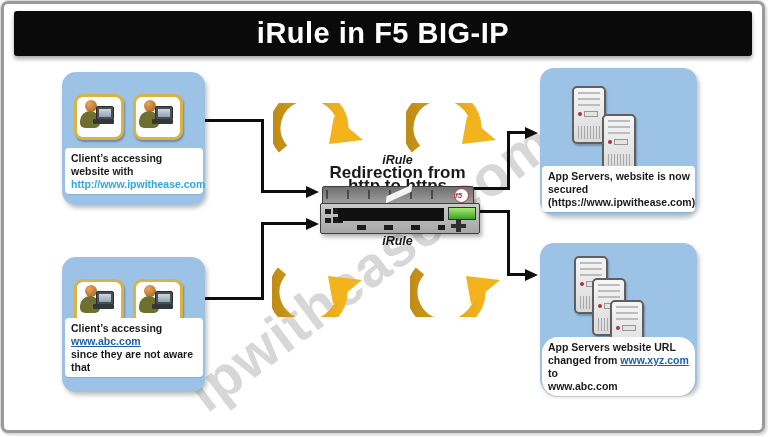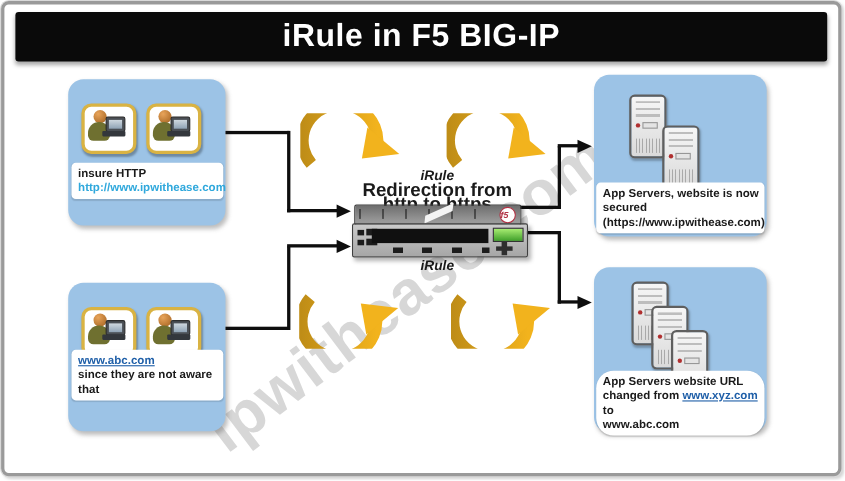--- a/index.html
+++ b/index.html
@@ -99,21 +99,21 @@
   </div>
   <div class="abs tile" style="left:133px;top:94px;">
     <div class="head"></div>
     <div class="pbody"></div>
     <div class="lap">
         <div class="lapscr"></div>
       </div>
     <div class="lapbase"></div>
   </div>
   <div class="abs band" style="left:65px;top:148px;width:128px;">
-    <div>insure HTTP</div>
+    <div>Client’s accessing website with</div>
     <div class="link-light">http://www.ipwithease.com</div>
   </div>
 
   <div class="abs node" style="left:62px;top:257px;width:143px;height:135px;"></div>
   <div class="abs tile" style="left:74px;top:279px;">
     <div class="head"></div>
     <div class="pbody"></div>
     <div class="lap">
         <div class="lapscr"></div>
       </div>
@@ -121,20 +121,21 @@
   </div>
   <div class="abs tile" style="left:133px;top:279px;">
     <div class="head"></div>
     <div class="pbody"></div>
     <div class="lap">
         <div class="lapscr"></div>
       </div>
     <div class="lapbase"></div>
   </div>
   <div class="abs band" style="left:65px;top:318px;width:128px;">
+    <div>Client’s accessing</div>
     <div class="link-blue">www.abc.com</div>
     <div>since they are not aware that</div>
   </div>
 
   <div class="abs seg" style="left:205px;top:119px;width:58px;height:3px;"></div>
   <div class="abs seg" style="left:261px;top:119px;width:3px;height:74px;"></div>
   <div class="abs seg" style="left:261px;top:190px;width:46px;height:3px;"></div>
   <div class="abs arrhead" style="left:306px;top:185.5px;"></div>
 
   <div class="abs seg" style="left:205px;top:297px;width:58px;height:3px;"></div>

